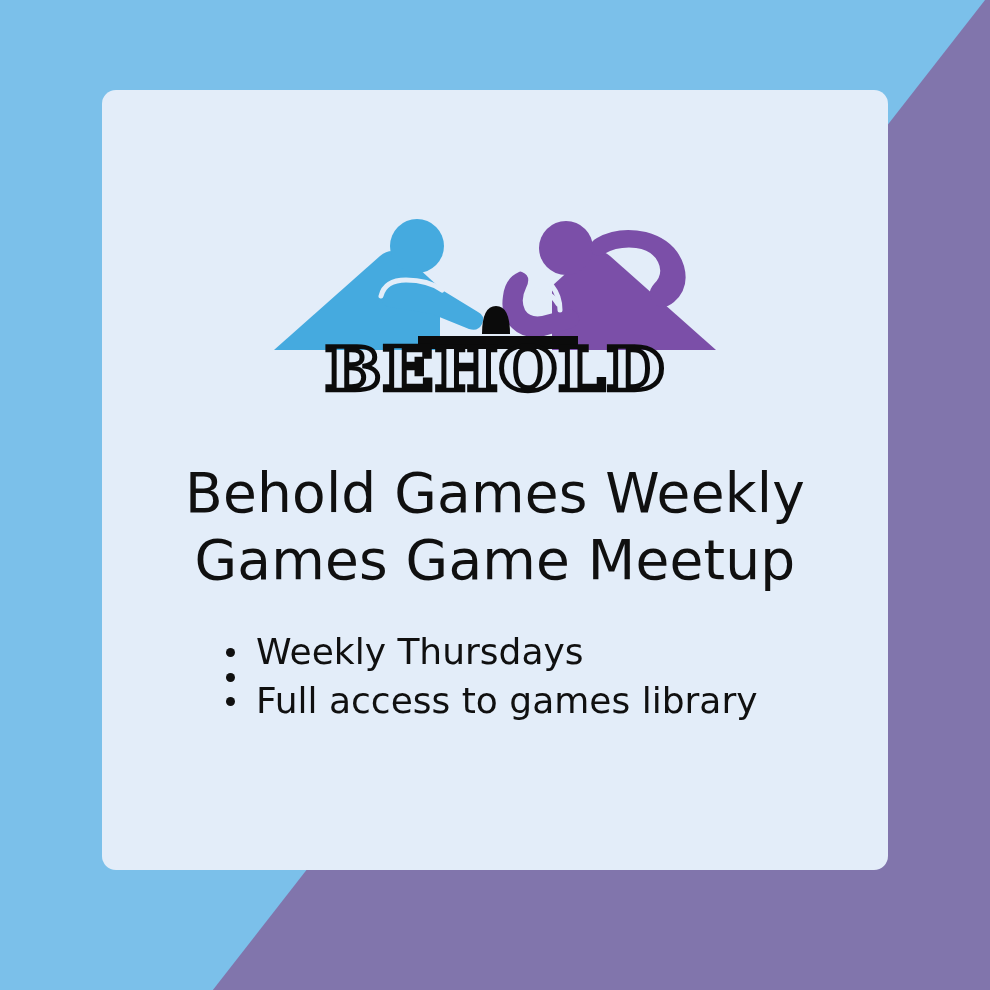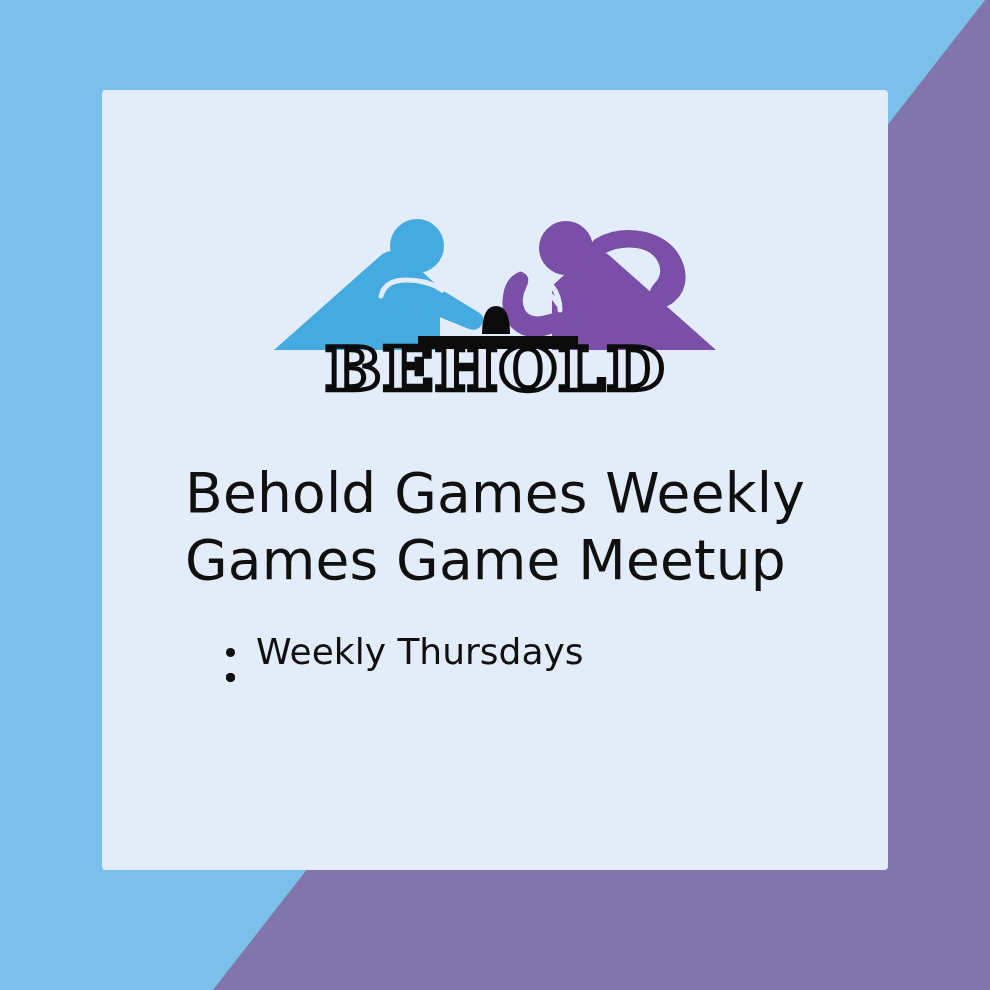--- a/index.html
+++ b/index.html
@@ -27,21 +27,21 @@
     background: #8175ac;
     clip-path: polygon(100% 0%, 100% 100%, 21.5% 100%, 99.5% 0%);
   }
   .card {
     position: absolute;
     left: 102px;
     top: 90px;
     width: 786px;
     height: 780px;
     background: #e3edf9;
-    border-radius: 4px;
+    border-radius: 14px;
     display: flex;
     flex-direction: column;
     align-items: center;
   }
 
   
   .logo {
     position: relative;
     width: 470px;
     height: 190px;
@@ -66,21 +66,21 @@
     letter-spacing: 1px;
     line-height: 1;
     color: transparent;
     -webkit-text-stroke: 5px #0b0b0b;
     transform: scaleY(0.88);
   }
 
   
   .headline {
     margin-top: 52px;
-    text-align: left;
+    text-align: center;
     color: #101010;
     font-size: 55px;
     line-height: 1.22;
     font-weight: 400;
     letter-spacing: 0.2px;
     font-family: "DejaVu Sans", sans-serif;
   }
   .headline .line { display: block; white-space: nowrap; }
 
   
@@ -166,17 +166,18 @@
     <ul class="bullets">
       <li>
         <span class="dot"></span>
         <span>Weekly Thursdays</span>
       </li>
       <li>
         <span class="dot"></span>
       </li>
       <li>
         <span class="dot"></span>
+        <span>Full access to games library</span>
       </li>
     </ul>
 
   </div>
 </div>
 
 </body></html>

